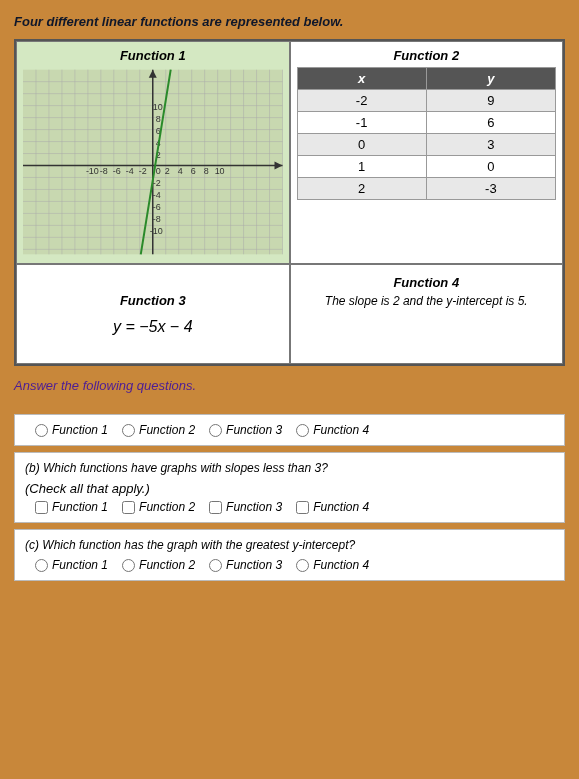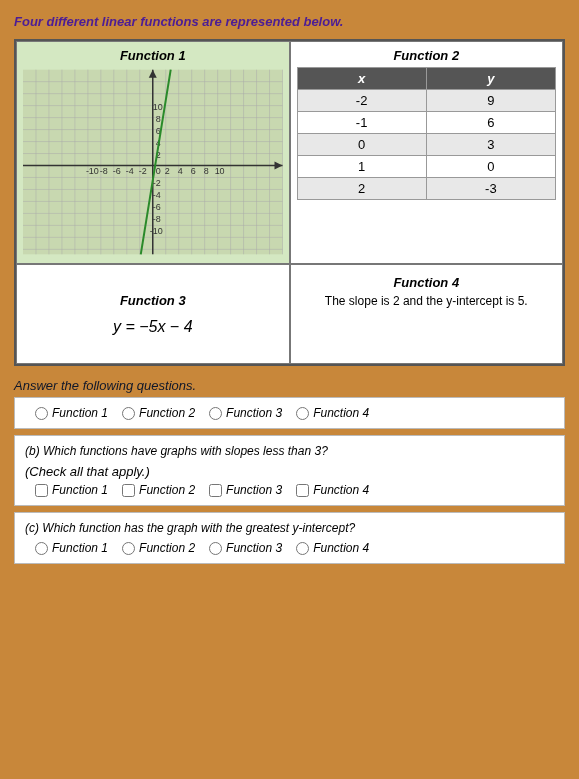--- a/index.html
+++ b/index.html
@@ -8,21 +8,21 @@
       min-height: 779px;
       background-color: #c8873a;
       font-family: Arial, sans-serif;
       font-size: 13px;
       padding: 14px;
       color: #000;
     }
 
     .intro-text {
       font-size: 13px;
-      color: #4c1d95;
+      color: #0f172a;
       margin-bottom: 10px;
       font-style: italic;
       font-weight: bold;
     }
 
     .functions-grid {
       display: grid;
       grid-template-columns: 1fr 1fr;
       border: 2px solid #555;
       background: #fff;
@@ -113,27 +113,28 @@
     }
 
     .f4-cell .function-title {
       font-style: italic;
     }
 
     .f4-desc {
       font-size: 12px;
       text-align: center;
       margin-top: 4px;
+      font-style: italic;
     }
 
     
     .questions-label {
       font-size: 13px;
-      color: #0f172a;
-      margin-bottom: 4px;
+      color: #4c1d95;
+      margin-bottom: 21px;
       font-style: italic;
     }
 
     .question-box {
       background: #fff;
       border: 1px solid #bbb;
       margin-bottom: 6px;
       padding: 8px 10px;
     }
 

